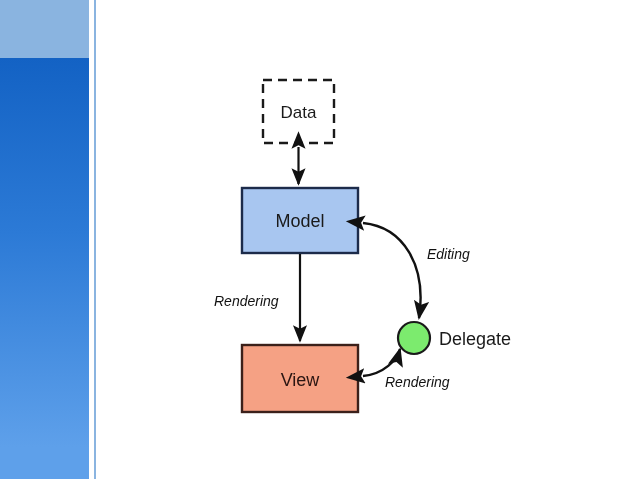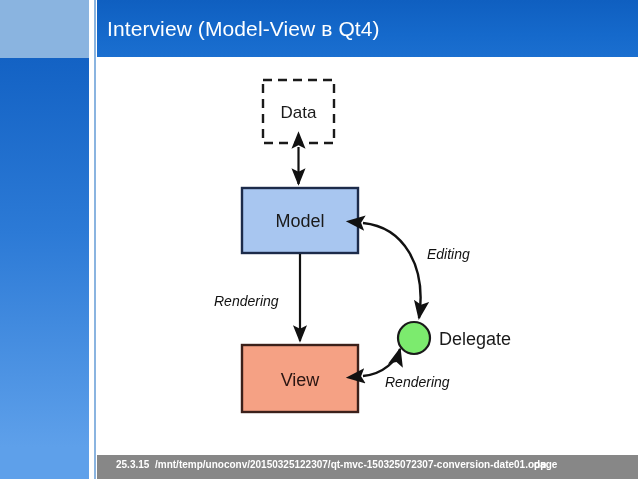--- a/index.html
+++ b/index.html
@@ -149,23 +149,20 @@
 <div id="slide">
 
   <div class="rail-top"></div>
   <div class="rail-body"></div>
   <div class="rail-foot-sep"></div>
   <div class="rail-foot"></div>
   <div class="rail-gap"></div>
   <div class="rail-line"></div>
   <div class="rail-line2"></div>
 
-  <div class="titlebar">
-    <span class="title-text">Interview (Model-View в Qt4)</span>
-  </div>
 
   <div class="canvas">
     <svg class="diagram-svg" width="541" height="398" viewBox="0 0 541 398">
 
       <defs>
         <marker id="arrowEnd" markerWidth="9" markerHeight="9" refX="7.2" refY="3.2" orient="auto" markerUnits="strokeWidth">
           <path d="M0,0 L8,3.2 L0,6.4 L1.6,3.2 z" fill="#111111"></path>
         </marker>
         <marker id="arrowStart" markerWidth="9" markerHeight="9" refX="0.8" refY="3.2" orient="auto-start-reverse" markerUnits="strokeWidth">
           <path d="M0,0 L8,3.2 L0,6.4 L1.6,3.2 z" fill="#111111"></path>
@@ -199,19 +196,14 @@
 
       <path d="M 266 166 C 306 170 330 208 322 261" fill="none" stroke="#111111" stroke-width="2.4" marker-start="url(#arrowStart)" marker-end="url(#arrowEnd)"></path>
       <text x="330" y="202" font-size="14" class="dgm-italic">Editing</text>
 
       <path d="M 266 319 C 287 317 300 303 303 292" fill="none" stroke="#111111" stroke-width="2.4" marker-start="url(#arrowStart)" marker-end="url(#arrowEnd)"></path>
       <text x="288" y="330" font-size="14" class="dgm-italic">Rendering</text>
 
     </svg>
   </div>
 
-  <div class="footer">
-    <span class="footer-date">25.3.15</span>
-    <span class="footer-path">/mnt/temp/unoconv/20150325122307/qt-mvc-150325072307-conversion-date01.odp</span>
-    <span class="footer-page">page</span>
-  </div>
 
 </div>
 
 </body></html>

